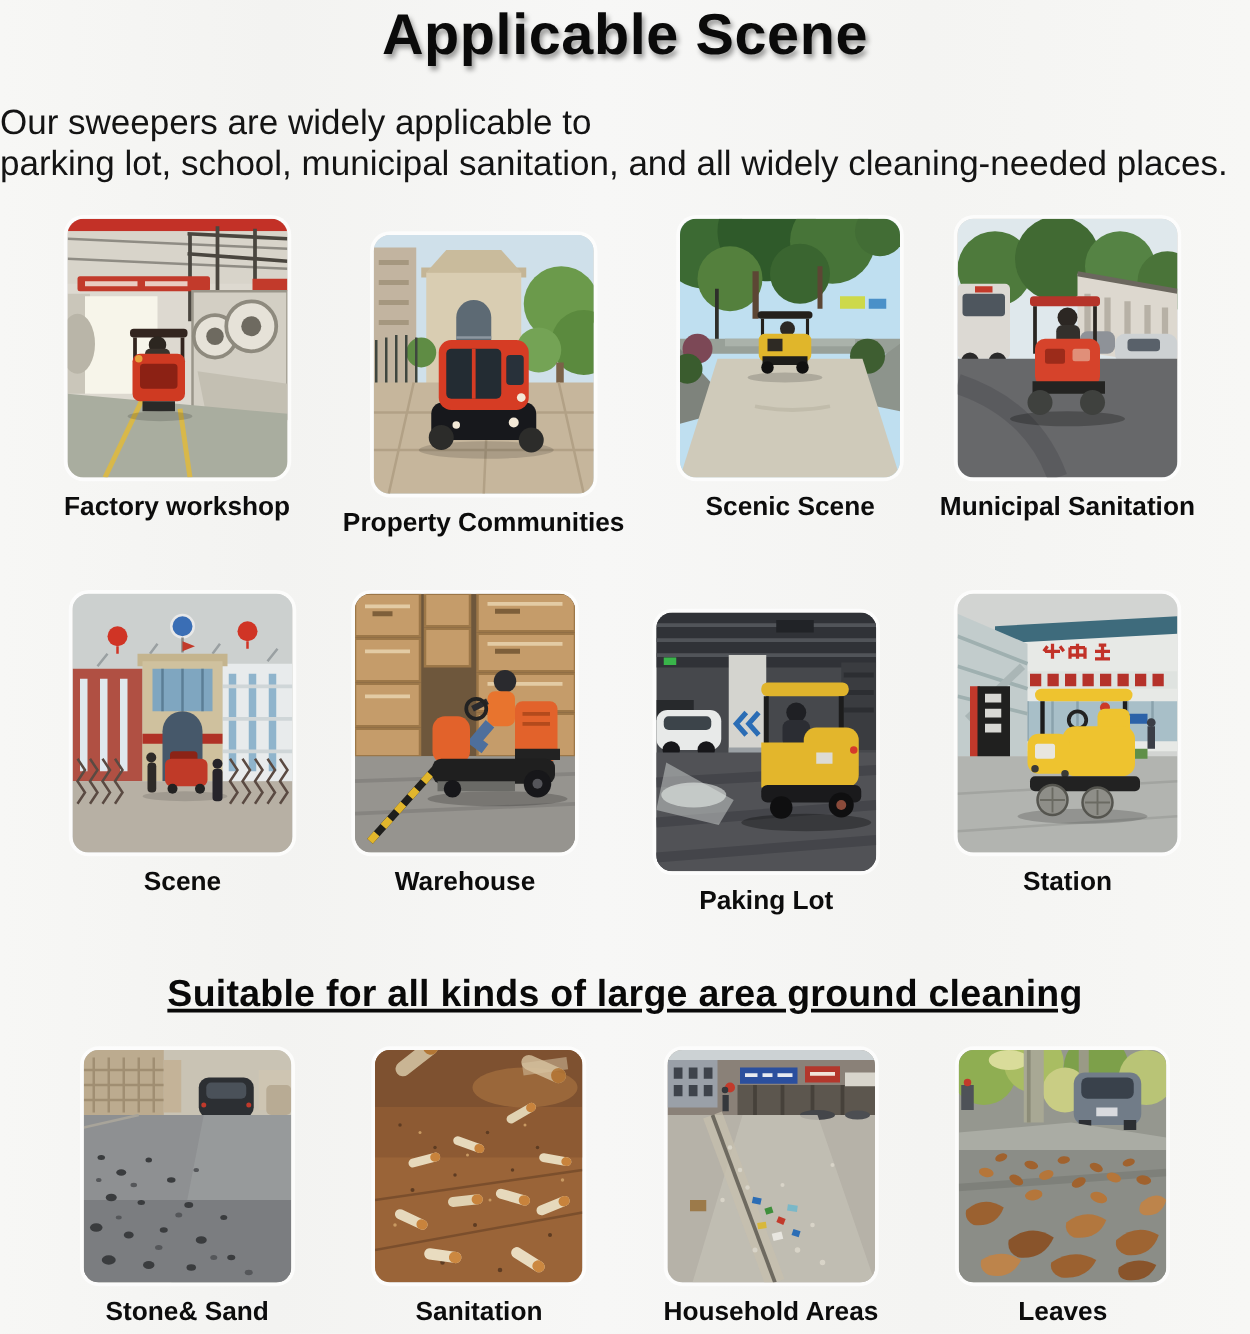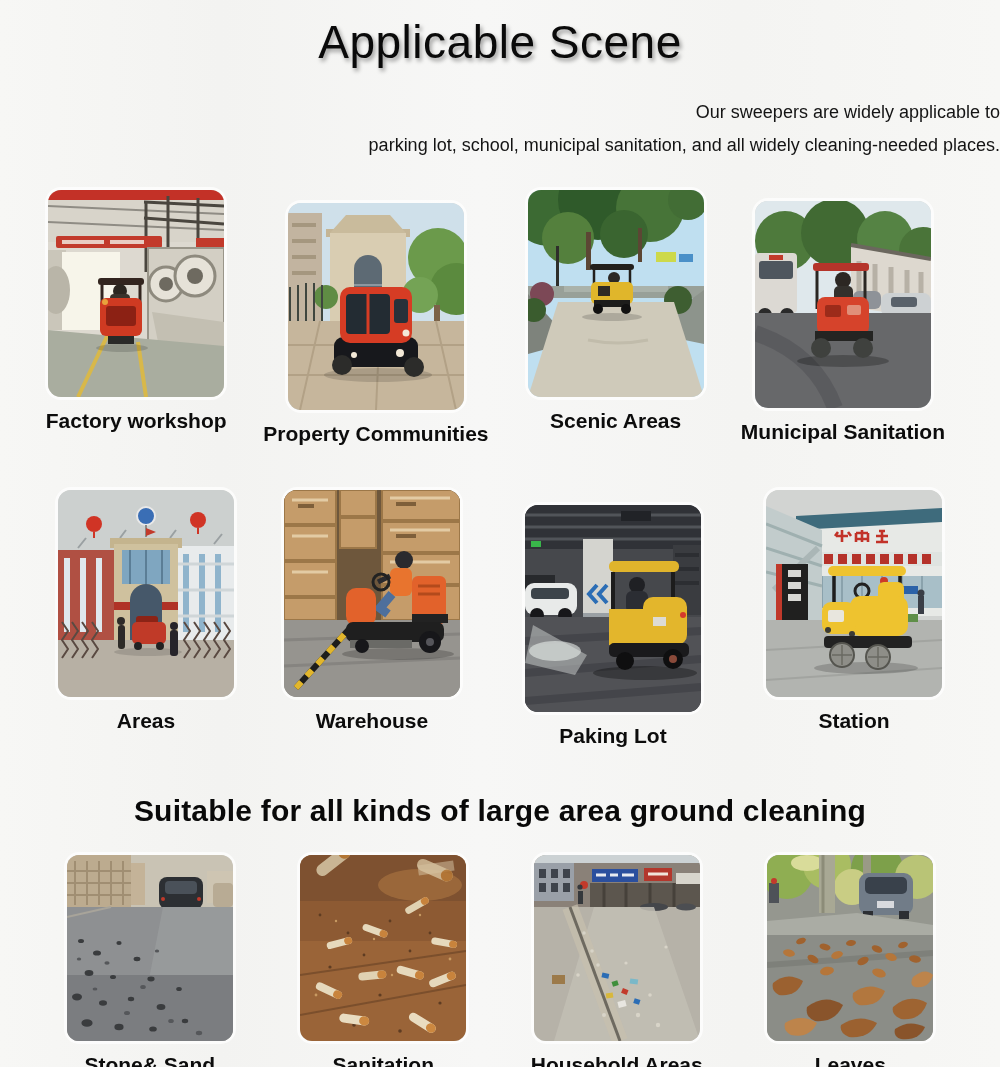--- a/index.html
+++ b/index.html
@@ -2,40 +2,40 @@
 <html><head>
 <meta charset="utf-8">
 <style>
   html,body{margin:0;padding:0;background:#f6f6f4;}
   .page{
     width:1000px;height:1067px;margin:0 auto;position:relative;overflow:hidden;
     background:linear-gradient(90deg,#f7f7f5 0%,#f3f3f1 22%,#f7f7f6 48%,#f4f4f2 74%,#f7f7f5 100%);
     font-family:"Liberation Sans", sans-serif;color:#0d0d0d;
   }
   .title{
-    margin:0;padding-top:15px;text-align:center;
-    font-size:46px;font-weight:400;letter-spacing:.5px;color:#0a0a0a;
+    margin:0;text-align:center;
+    font-size:46px;font-weight:700;letter-spacing:.5px;color:#0a0a0a;
     text-shadow:2px 3px 4px rgba(0,0,0,.38);
   }
-  .intro{margin-top:27px;text-align:right;font-size:18px;line-height:33px;color:#141414;}
+  .intro{margin-top:27px;text-align:left;font-size:28px;line-height:33px;color:#141414;}
   .row{width:912px;margin:0 auto;display:flex;justify-content:space-between;gap:22px;}
   .row.r1{margin-top:28px;}
   .row.r2{margin-top:31px;}
   .row.r3{margin-top:27px;}
   .cell{width:228px;display:flex;flex-direction:column;align-items:center;}
   .photo{
     width:176px;height:207px;border-radius:13px;overflow:hidden;background:#d8d8d4;
     box-shadow:0 0 0 3px rgba(255,255,255,.7);
   }
   .r3 .photo{width:166px;height:186px;border-radius:12px;}
   .photo svg{display:block;width:100%;height:100%;}
   .caption{margin-top:12px;font-size:21px;line-height:24px;font-weight:bold;color:#0c0c0c;white-space:nowrap;}
   .section-title{
     margin:31px 0 0;text-align:center;
-    font-size:30px;line-height:34px;font-weight:bold;color:#090909;letter-spacing:.2px;
+    font-size:30px;line-height:34px;font-weight:bold;color:#090909;letter-spacing:.2px;text-decoration:underline;
   }
 </style>
 </head>
 <body>
 
 <div class="page">
 
   <h1 class="title">Applicable Scene</h1>
 
   <div class="intro">
@@ -147,24 +147,24 @@
           <rect x="62" y="74" width="44" height="6" rx="3" fill="#23201c"></rect>
           <path d="M66 80 V103 M102 80 V103" stroke="#23201c" stroke-width="2.5"></path>
           <circle cx="86" cy="88" r="6" fill="#2c2824"></circle>
           <rect x="63" y="92" width="42" height="22" rx="5" fill="#e0b62b"></rect>
           <rect x="70" y="96" width="12" height="10" fill="#2e2a24"></rect>
           <rect x="66" y="110" width="36" height="7" fill="#1d1d1b"></rect>
           <circle cx="70" cy="119" r="5" fill="#111"></circle>
           <circle cx="98" cy="119" r="5" fill="#111"></circle>
         </svg>
       </div>
-      <figcaption class="caption">Scenic Areas</figcaption>
-    </figure>
-
-    <figure class="cell" style="margin:11px">
+      <figcaption class="caption">Scenic Scene</figcaption>
+    </figure>
+
+    <figure class="cell" style="margin:0">
       <div class="photo">
         <svg viewBox="0 0 176 207" preserveAspectRatio="none">
           <rect width="176" height="207" fill="#dfe8ec"></rect>
           <circle cx="30" cy="40" r="30" fill="#4e7a3c"></circle>
           <circle cx="80" cy="32" r="34" fill="#416a33"></circle>
           <circle cx="130" cy="38" r="28" fill="#558344"></circle>
           <circle cx="168" cy="50" r="24" fill="#4a7439"></circle>
           <path d="M96 44 L176 58 L176 118 L96 106 Z" fill="#ddd8cf"></path>
           <path d="M96 44 L176 58" stroke="#6b675e" stroke-width="4"></path>
           <path d="M104 60 v42 M120 63 v42 M136 66 v42 M152 69 v42 M166 71 v42" stroke="#b7b1a6" stroke-width="5"></path>
@@ -229,21 +229,21 @@
           <rect x="78" y="126" width="22" height="10" rx="3" fill="#8c2316"></rect>
           <rect x="74" y="132" width="34" height="22" rx="5" fill="#c03a28"></rect>
           <circle cx="80" cy="156" r="4" fill="#222"></circle>
           <circle cx="102" cy="156" r="4" fill="#222"></circle>
           <circle cx="63" cy="131" r="4" fill="#2e2b28"></circle>
           <rect x="60" y="135" width="7" height="24" rx="3" fill="#2e2b28"></rect>
           <circle cx="116" cy="136" r="4" fill="#26242a"></circle>
           <rect x="112" y="140" width="8" height="26" rx="3" fill="#26242a"></rect>
         </svg>
       </div>
-      <figcaption class="caption">Areas</figcaption>
+      <figcaption class="caption">Scene</figcaption>
     </figure>
 
     <figure class="cell" style="margin:0">
       <div class="photo">
         <svg viewBox="0 0 176 207" preserveAspectRatio="none">
           <rect width="176" height="207" fill="#96948f"></rect>
           <rect width="176" height="130" fill="#6e573c"></rect>
           <g fill="#c59c6a" stroke="#9c7748" stroke-width="2">
             <rect x="0" y="0" width="52" height="34"></rect>
               <rect x="0" y="36" width="52" height="34"></rect>

